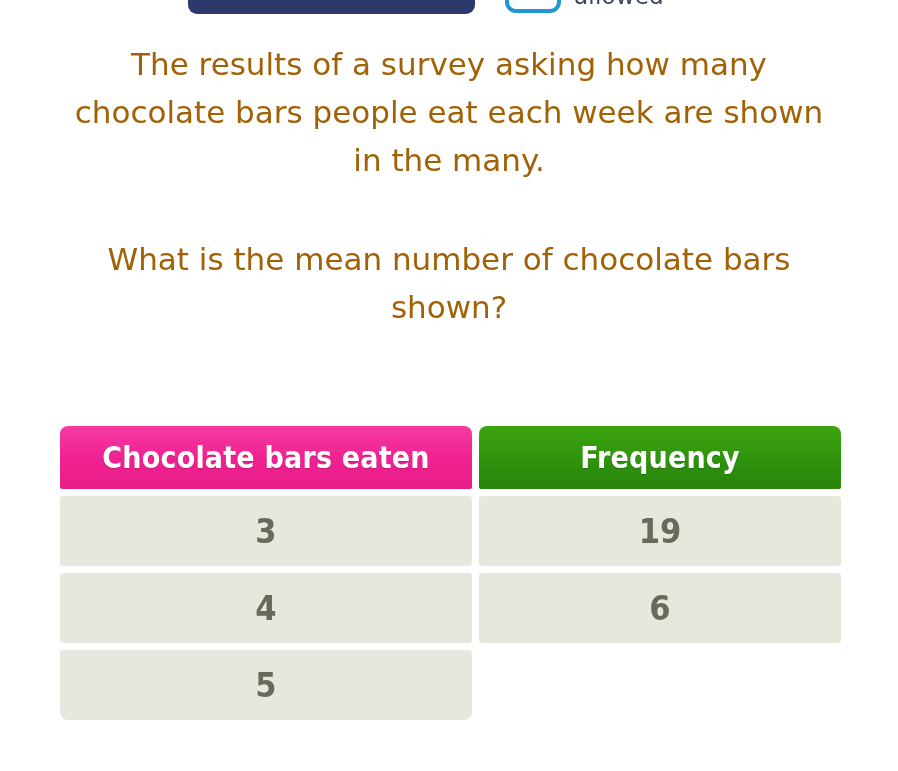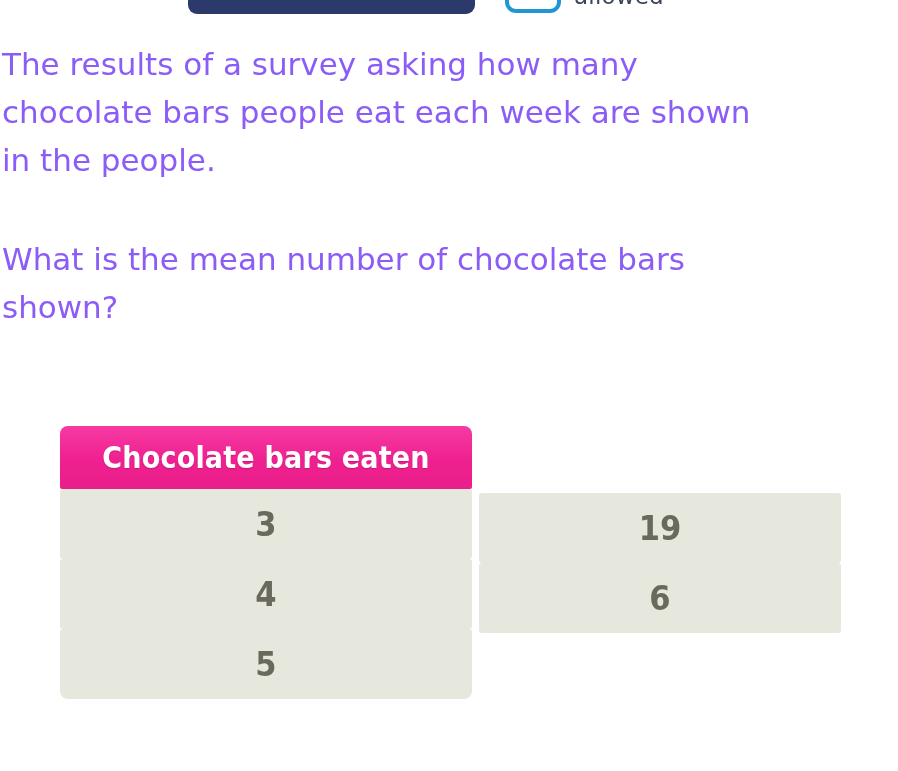--- a/index.html
+++ b/index.html
@@ -54,21 +54,22 @@
     letter-spacing: .2px;
     white-space: nowrap;
   }
 
   
   .question-block {
     position: absolute;
     left: 0;
     top: 40px;
     width: 898px;
-    color: #8b5cf6;
+    text-align: center;
+    color: #a16207;
     font-family: "DejaVu Sans", sans-serif;
   }
   .q-line {
     font-size: 31px;
     line-height: 48px;
     padding: 0 2px;
   }
   .q-para-2 {
     margin-top: 51px;
   }
@@ -79,21 +80,21 @@
     left: 60px;
     top: 426px;
     width: 781px;
     display: flex;
     gap: 7px;
   }
   .table-col {
     flex: 0 0 auto;
     display: flex;
     flex-direction: column;
-    justify-content: center;
+    gap: 7px;
   }
   .col-category { width: 412px; }
   .col-frequency { width: 362px; }
 
   .header-cell {
     height: 63px;
     display: flex;
     align-items: center;
     justify-content: center;
     border-radius: 8px 8px 2px 2px;
@@ -131,33 +132,34 @@
 
 <div class="top-strip">
   <div class="primary-btn-stub"></div>
   <div class="outline-btn-stub"></div>
   <div class="allowed-text-stub">allowed</div>
 </div>
 
 <div class="question-block">
   <div class="q-line">The results of a survey asking how many</div>
   <div class="q-line">chocolate bars people eat each week are shown</div>
-  <div class="q-line">in the people.</div>
+  <div class="q-line">in the many.</div>
 
   <div class="q-line q-para-2">What is the mean number of chocolate bars</div>
   <div class="q-line">shown?</div>
 </div>
 
 <div class="freq-table">
 
   <div class="table-col col-category">
     <div class="header-cell header-pink">Chocolate bars eaten</div>
     <div class="body-cell">3</div>
     <div class="body-cell">4</div>
     <div class="body-cell last">5</div>
   </div>
 
   <div class="table-col col-frequency">
+    <div class="header-cell header-green">Frequency</div>
     <div class="body-cell">19</div>
     <div class="body-cell">6</div>
   </div>
 
 </div>
 
 </body></html>

